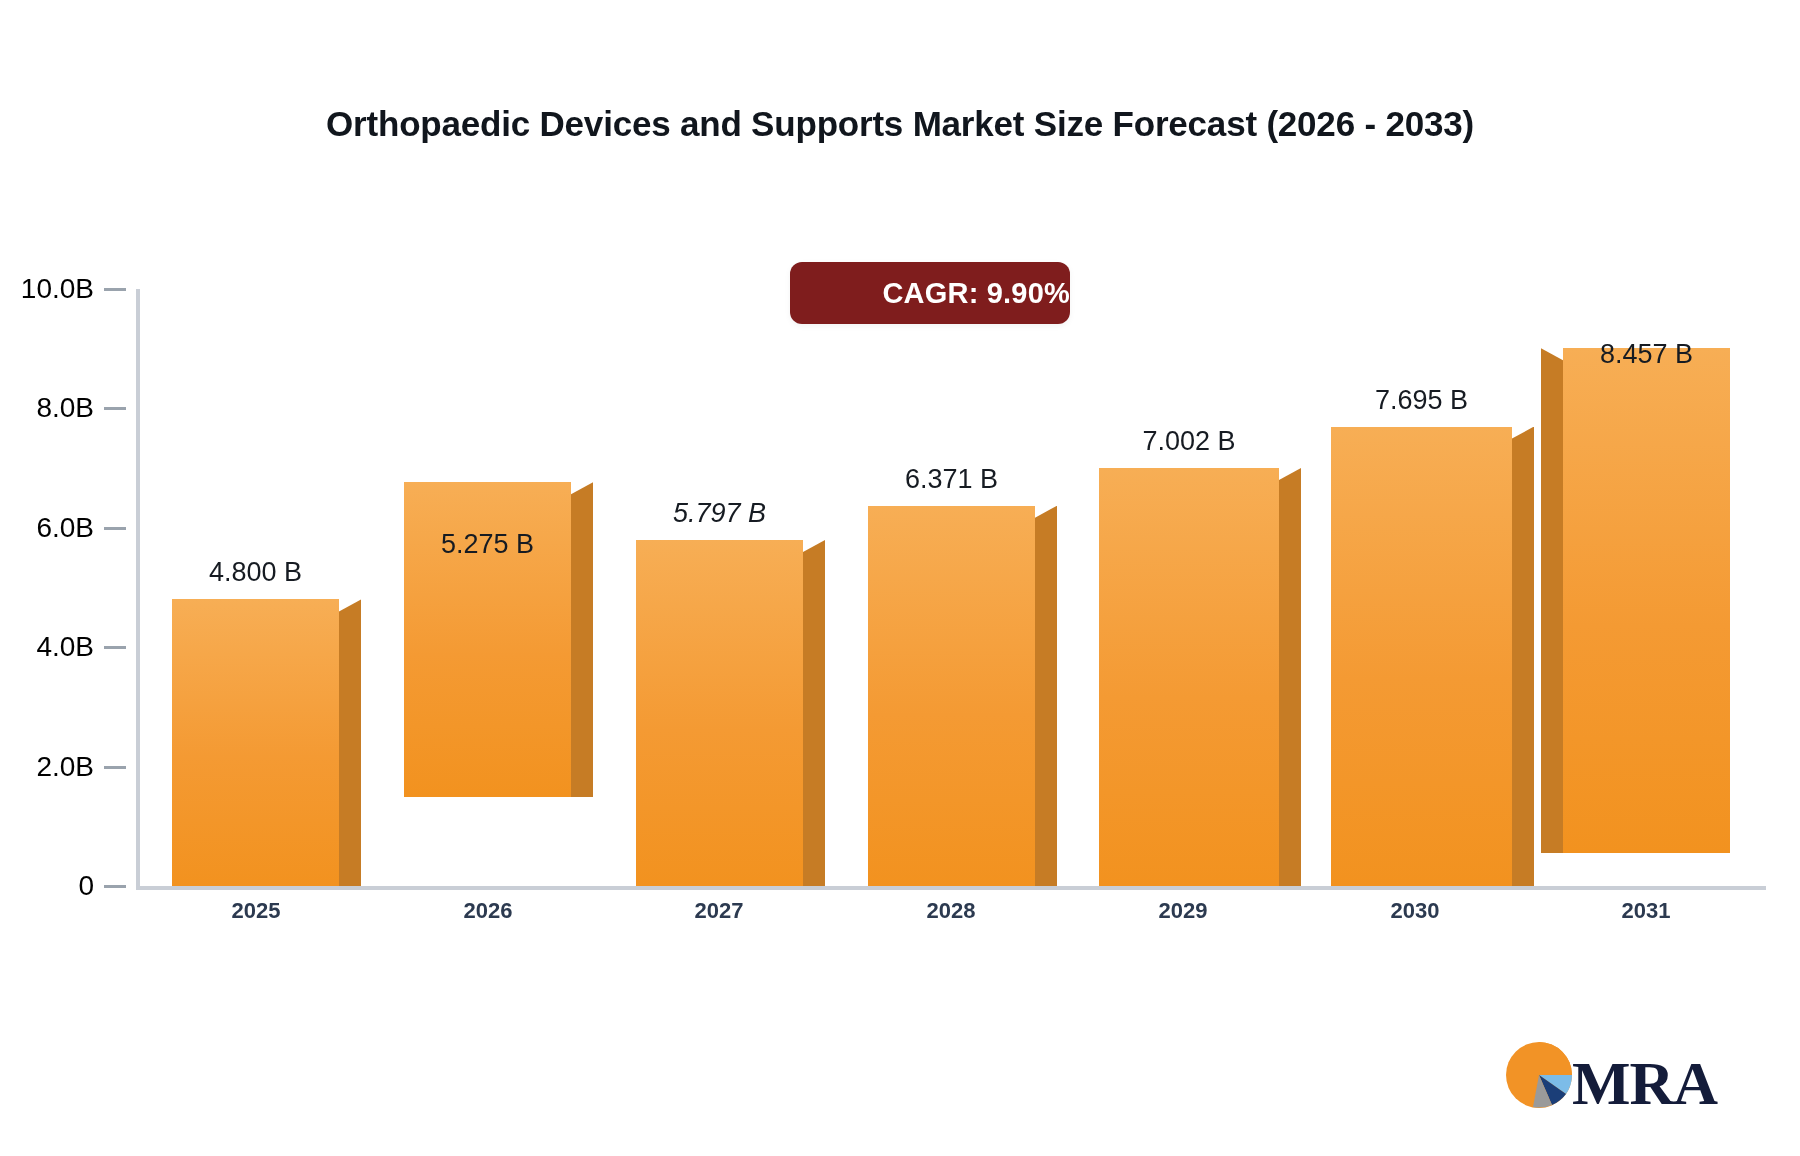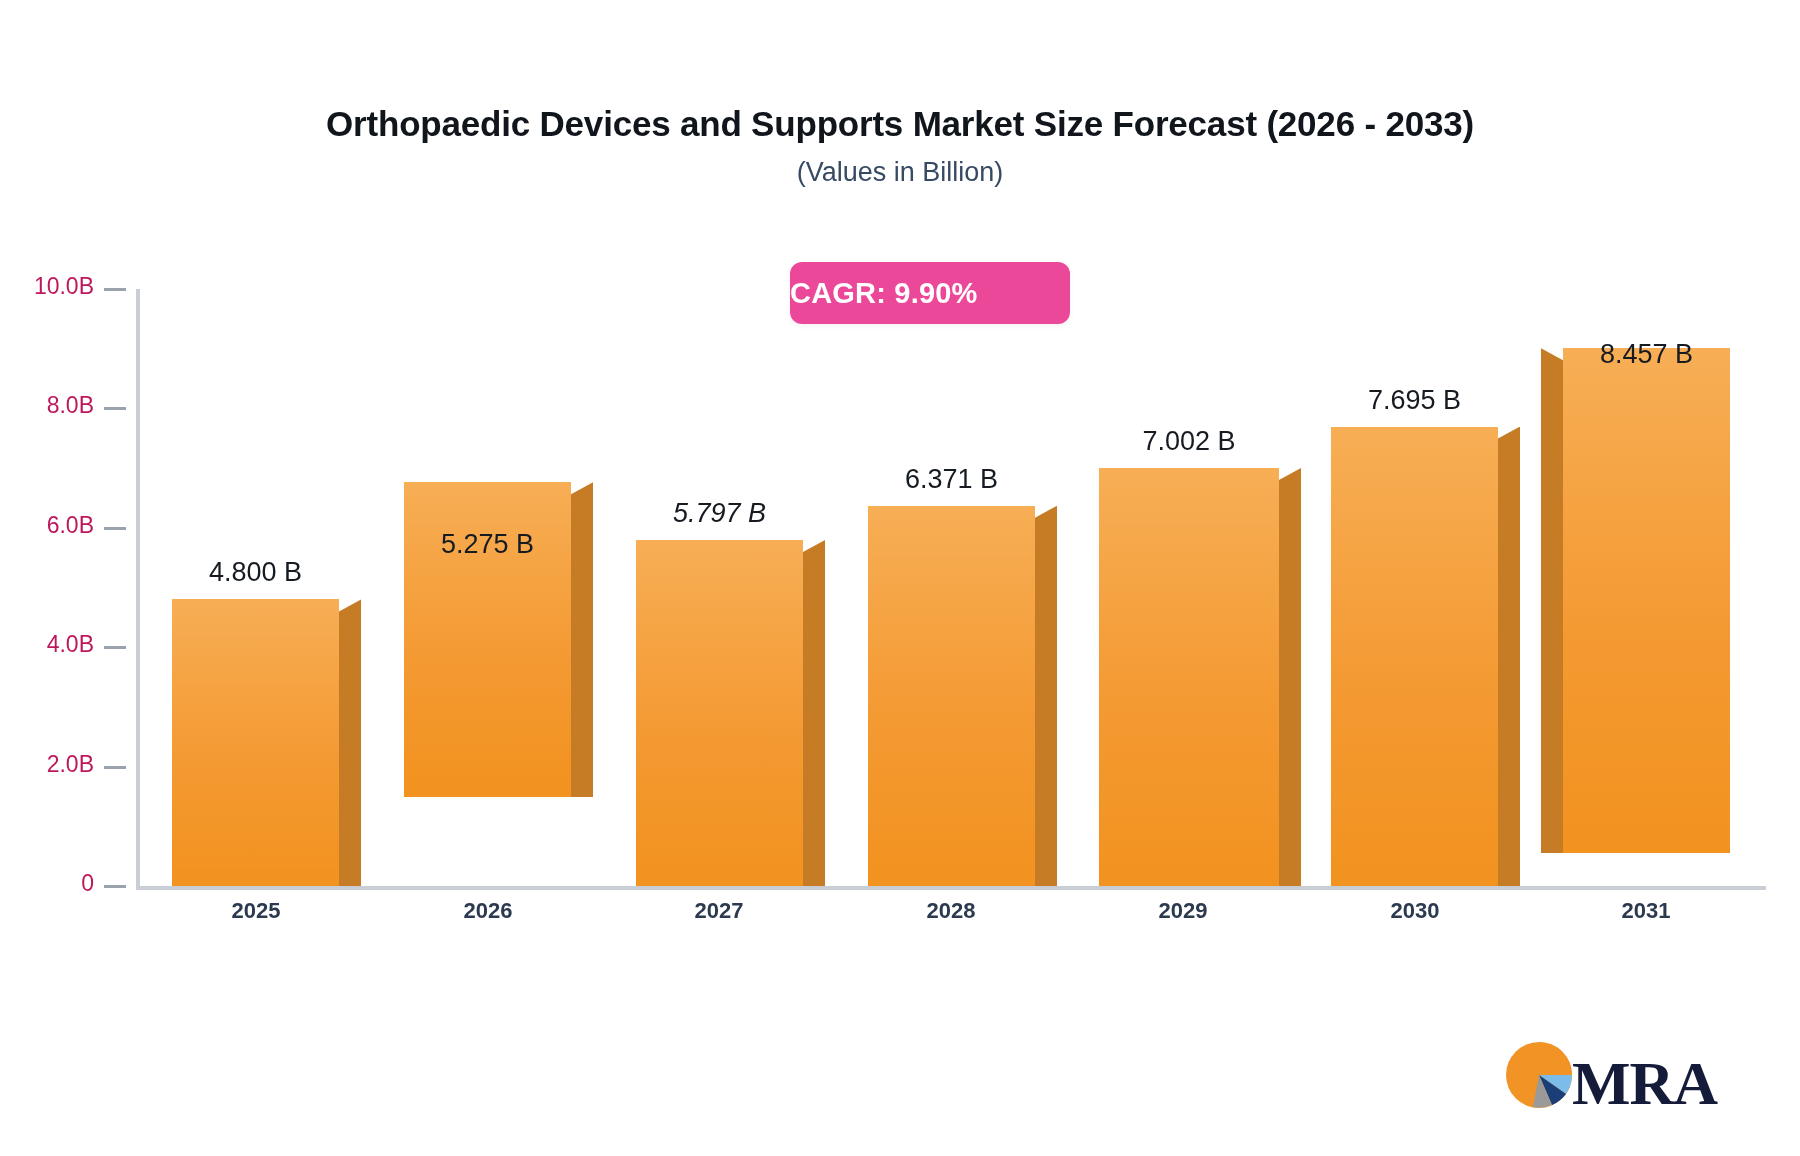--- a/index.html
+++ b/index.html
@@ -50,25 +50,25 @@
     white-space: nowrap;
   }
 
   
   .cagr-badge {
     position: absolute;
     left: 790px;
     top: 262px;
     width: 280px;
     height: 62px;
-    background: #ec4899;
+    background: #7f1d1d;
     border-radius: 12px;
     display: flex;
     align-items: center;
-    justify-content: flex-start;
+    justify-content: flex-end;
     color: #ffffff;
     font-size: 29px;
     font-weight: bold;
     letter-spacing: 0.2px;
     box-shadow: 0 2px 6px rgba(0,0,0,0.05);
   }
 
   
   .plot-area {
     position: absolute;
@@ -98,22 +98,22 @@
   .ytick-row {
     position: absolute;
     left: 0;
     height: 0;
     width: 136px;
   }
   .ytick-label {
     position: absolute;
     right: 42px;
     top: -16px;
-    font-size: 23px;
-    color: #be185d;
+    font-size: 28px;
+    color: #000000;
     white-space: nowrap;
   }
   .ytick-mark {
     position: absolute;
     right: 10px;
     top: -1px;
     width: 22px;
     height: 3px;
     background: #9aa3ad;
   }
@@ -184,21 +184,20 @@
     margin-top: 12px;
   }
 </style>
 </head>
 <body>
 
 <div id="chart-root">
 
   <div class="title-block">
     <div class="chart-title">Orthopaedic Devices and Supports Market Size Forecast (2026 - 2033)</div>
-    <div class="chart-subtitle">(Values in Billion)</div>
   </div>
 
   <div class="cagr-badge">
     <span>CAGR: 9.90%</span>
   </div>
 
   <div class="plot-area">
     <div class="axis-line-y"></div>
     <div class="axis-line-x"></div>
     <div id="yticks">
@@ -246,21 +245,21 @@
         <div class="bar-3d" style="left: 868px; top: 505.651px; width: 167px; height: 380.349px;">
           <div class="bar-side right" style="height: 380.349px;"></div>
           <div class="bar-front" style="height: 380.349px;"></div>
           <div class="bar-value-label" style="top: -42px;">6.371 B</div>
         </div>
         <div class="bar-3d" style="left: 1099px; top: 467.981px; width: 180px; height: 418.019px;">
           <div class="bar-side right" style="height: 418.019px;"></div>
           <div class="bar-front" style="height: 418.019px;"></div>
           <div class="bar-value-label" style="top: -42px;">7.002 B</div>
         </div>
-        <div class="bar-3d" style="left: 1331px; top: 426.608px; width: 167px; height: 459.392px;">
+        <div class="bar-3d" style="left: 1331px; top: 426.608px; width: 181px; height: 459.392px;">
           <div class="bar-side right" style="height: 459.392px;"></div>
           <div class="bar-front" style="height: 459.392px;"></div>
           <div class="bar-value-label" style="top: -42px;">7.695 B</div>
         </div>
         <div class="bar-3d" style="left: 1563px; top: 381.117px; width: 167px; height: 472px;">
           <div class="bar-side left" style="height: 504.883px;"></div>
           <div class="bar-front" style="height: 504.883px;"></div>
           <div class="bar-value-label" style="top: -42px;">8.457 B</div>
         </div>
       </div>

